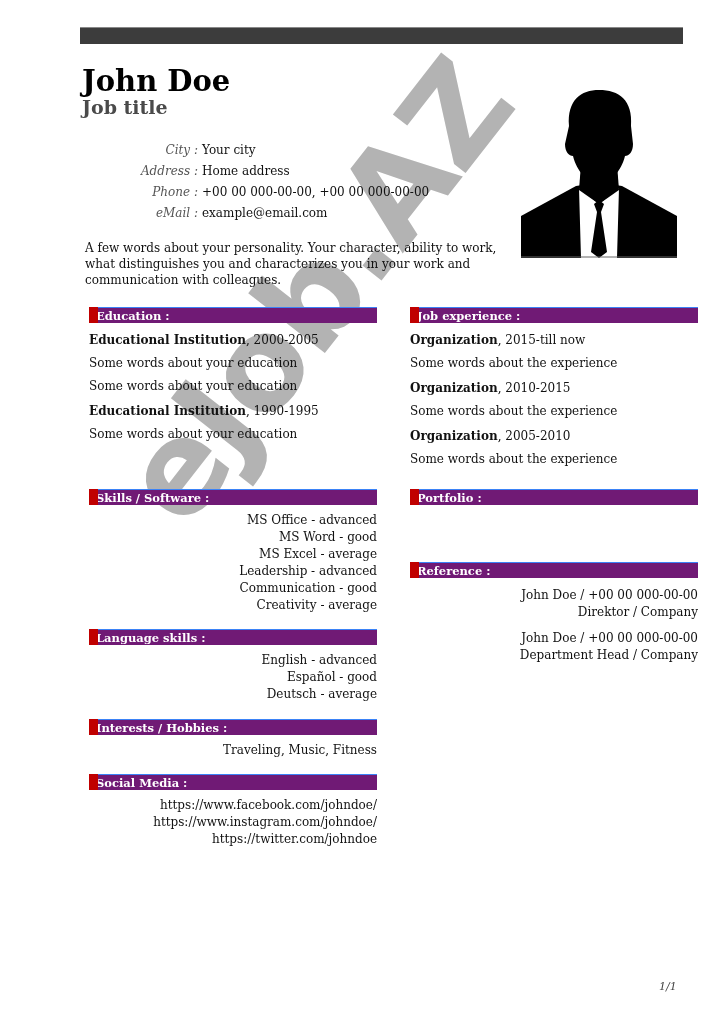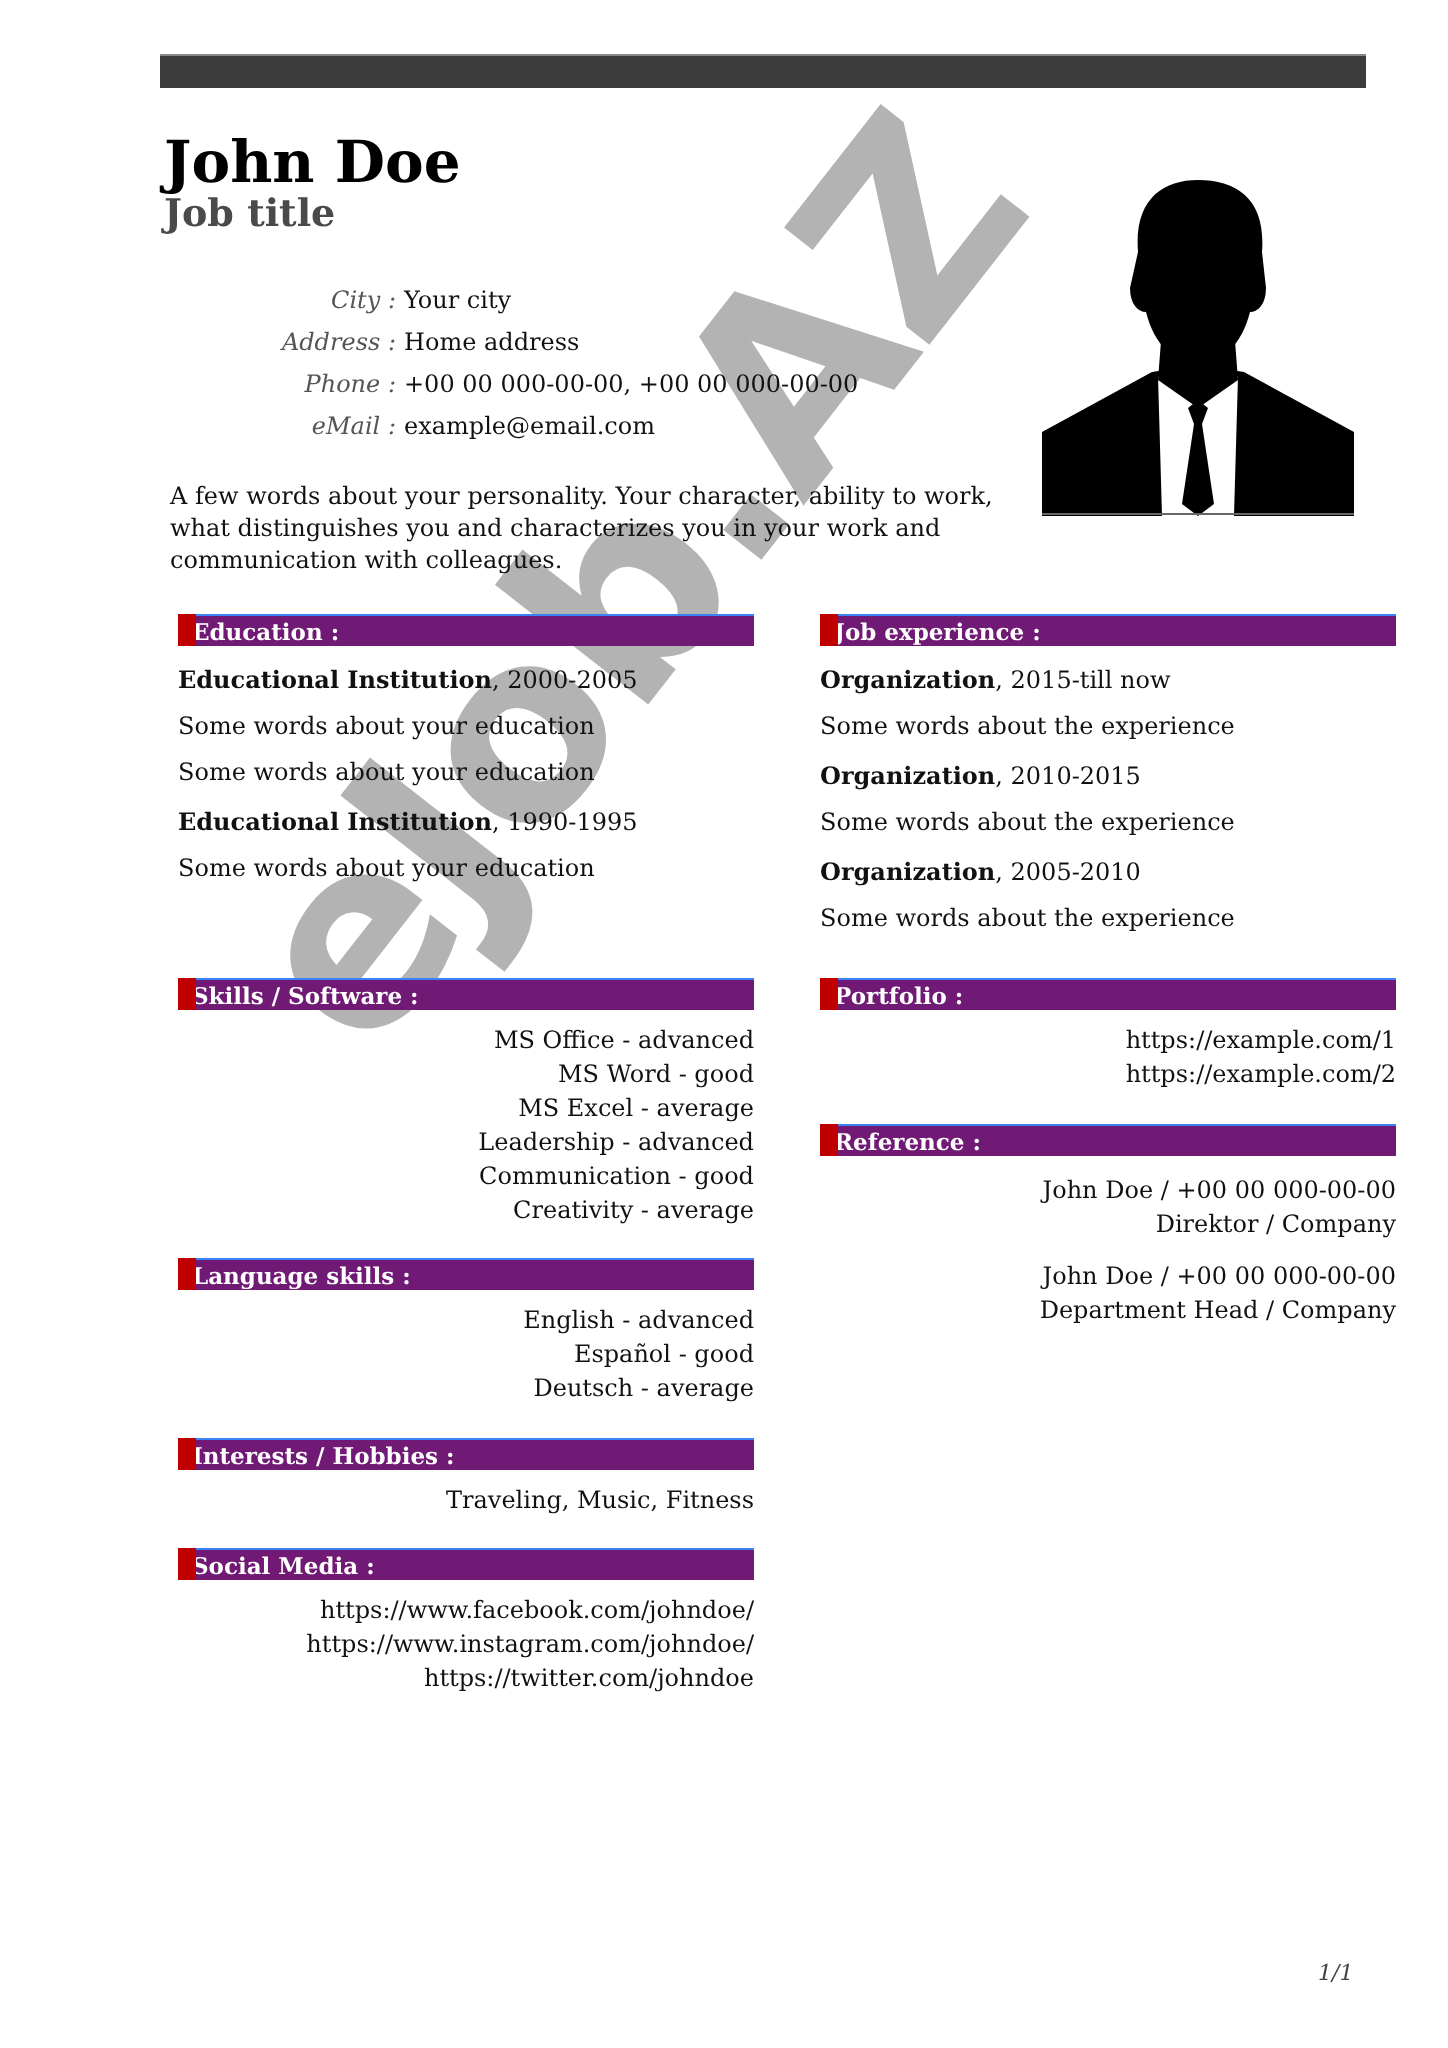--- a/index.html
+++ b/index.html
@@ -163,24 +163,20 @@
     <div class="entry-desc">Some words about the experience</div>
     <div class="entry-title"><b>Organization</b><span>, 2005-2010</span></div>
     <div class="entry-desc">Some words about the experience</div>
   </div>
 
   <div class="col col-right" style="top:489px;">
     <div class="sec-head">
       <span class="red"></span>
       <span>Portfolio :</span>
     </div>
-    <div class="list">
-      <div class="li">https://example.com/1</div>
-      <div class="li">https://example.com/2</div>
-    </div>
   </div>
 
   <div class="col col-right" style="top:562px;">
     <div class="sec-head">
       <span class="red"></span>
       <span>Reference :</span>
     </div>
     <div class="list" style="margin-top:9px;">
       <div class="li">John Doe / +00 00 000-00-00</div>
       <div class="li">Direktor / Company</div>

